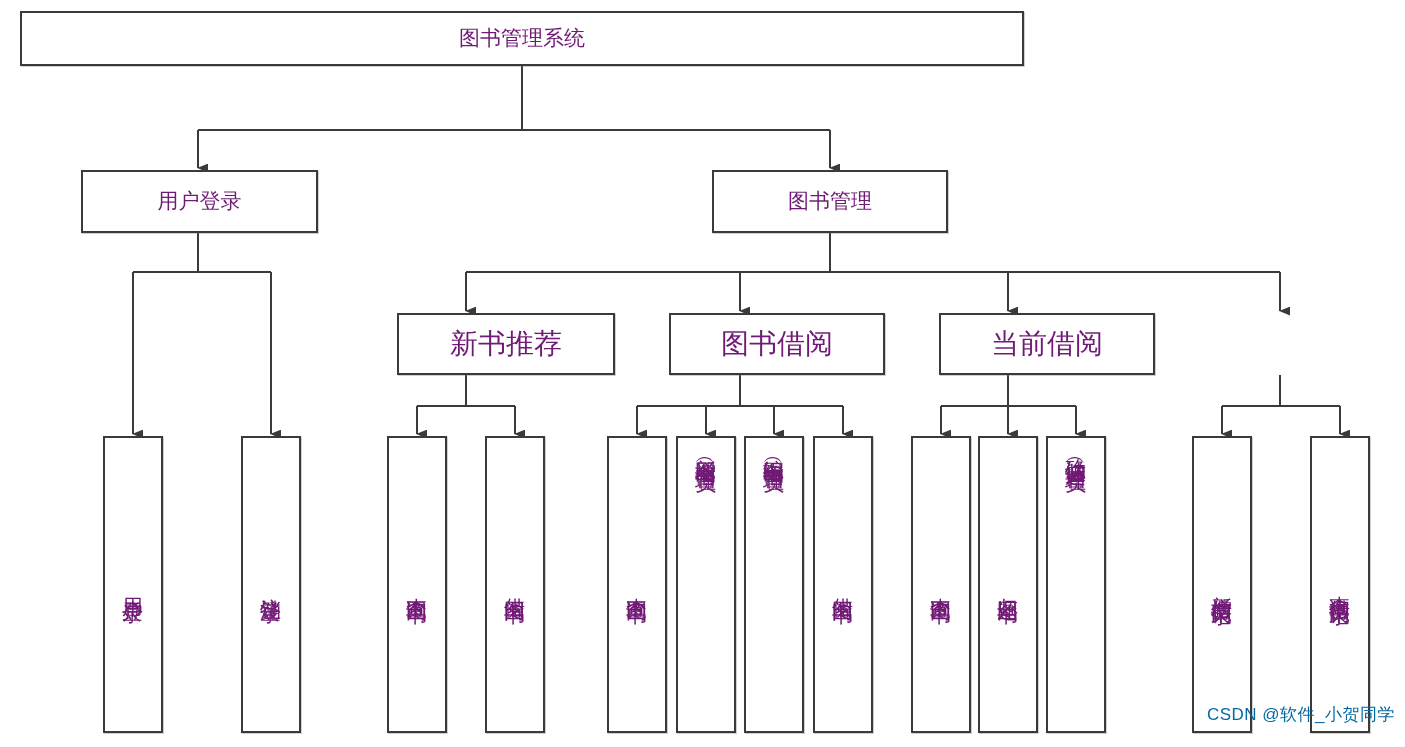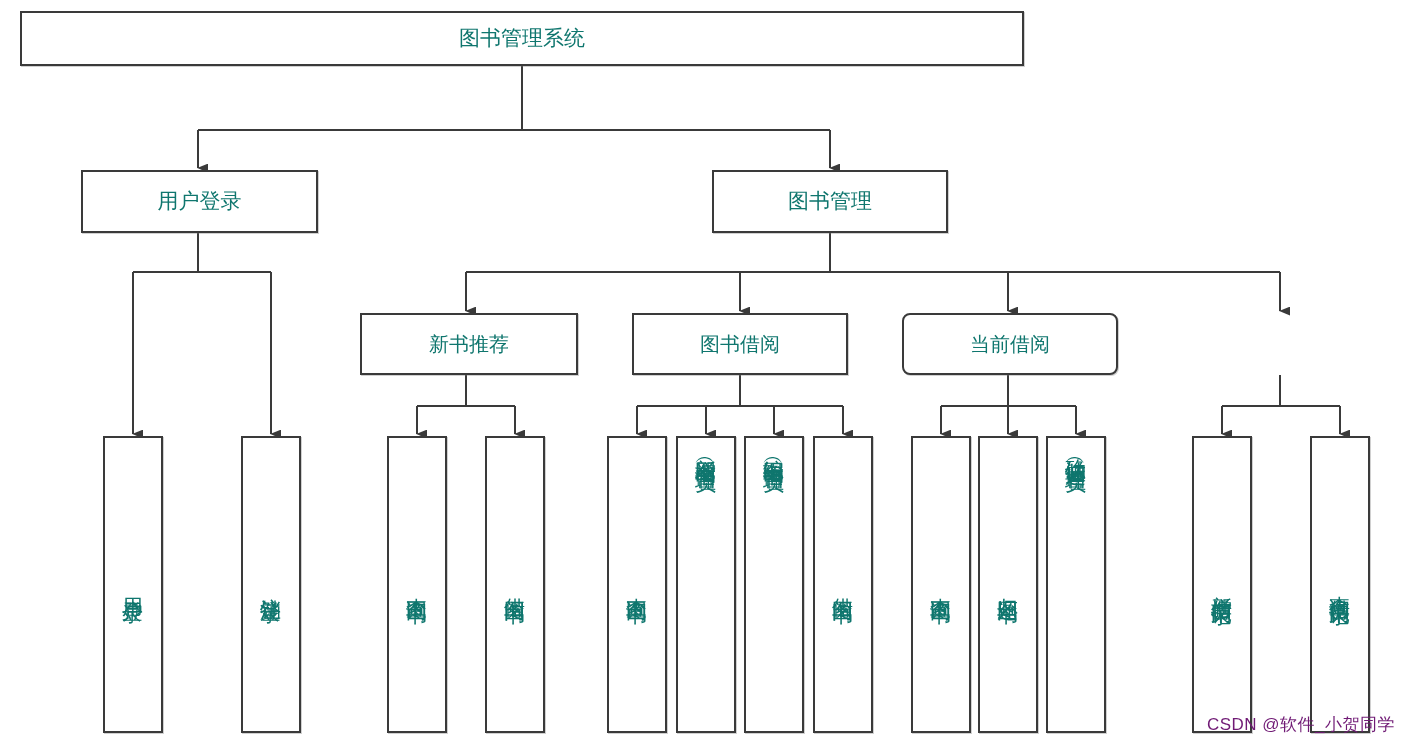--- a/index.html
+++ b/index.html
@@ -27,60 +27,61 @@
     pointer-events: none;
   }
   .node {
     position: absolute;
     box-sizing: border-box;
     border: 2px solid #3a3a3a;
     background: #ffffff;
     display: flex;
     align-items: center;
     justify-content: center;
-    color: #0f766e;
+    color: #701a75;
     box-shadow: 1px 1px 0 rgba(120,120,120,0.35);
   }
   .node-label {
     display: block;
     text-align: center;
     line-height: 1.05;
     white-space: nowrap;
   }
   .node-root {
     font-size: 21px;
   }
   .node-l2 {
     font-size: 21px;
   }
   .node-l3 {
-    font-size: 20px;
+    font-size: 28px;
+    margin-left: 37px;
   }
   .node-leaf {
     font-size: 21px;
     padding: 4px 0;
     align-items: flex-start;
   }
   .node-leaf.center-v {
     align-items: center;
   }
   .vtext {
     writing-mode: vertical-rl;
     text-orientation: upright;
     letter-spacing: 2px;
     line-height: 1.0;
     white-space: nowrap;
     display: block;
   }
   #watermark {
     position: absolute;
     right: 10px;
-    bottom: 11px;
+    bottom: 21px;
     font-size: 17px;
-    color: #701a75;
+    color: #0369a1;
     letter-spacing: 0.5px;
     white-space: nowrap;
     font-family: "Liberation Sans", "DejaVu Sans", sans-serif;
   }
 </style>
 </head>
 <body>
 
 <div id="diagram-canvas">
 
@@ -146,21 +147,21 @@
   <div class="node node-l2" style="left:712px; top:170px; width:236px; height:63px;">
     <span class="node-label">图书管理</span>
   </div>
 
   <div class="node node-l3" style="left:360px; top:313px; width:218px; height:62px;">
     <span class="node-label">新书推荐</span>
   </div>
   <div class="node node-l3" style="left:632px; top:313px; width:216px; height:62px;align-items:center;">
     <span class="node-label">图书借阅</span>
   </div>
-  <div class="node node-l3" style="left:902px; top:313px; width:216px; height:62px;border-radius:8px;">
+  <div class="node node-l3" style="left:902px; top:313px; width:216px; height:62px;">
     <span class="node-label">当前借阅</span>
   </div>
 
   <div class="node node-leaf center-v" style="left:103px; top:436px; width:60px; height:297px;">
     <span class="vtext">用户登录</span>
   </div>
   <div class="node node-leaf center-v" style="left:241px; top:436px; width:60px; height:297px;">
     <span class="vtext">注销登录</span>
   </div>
 

